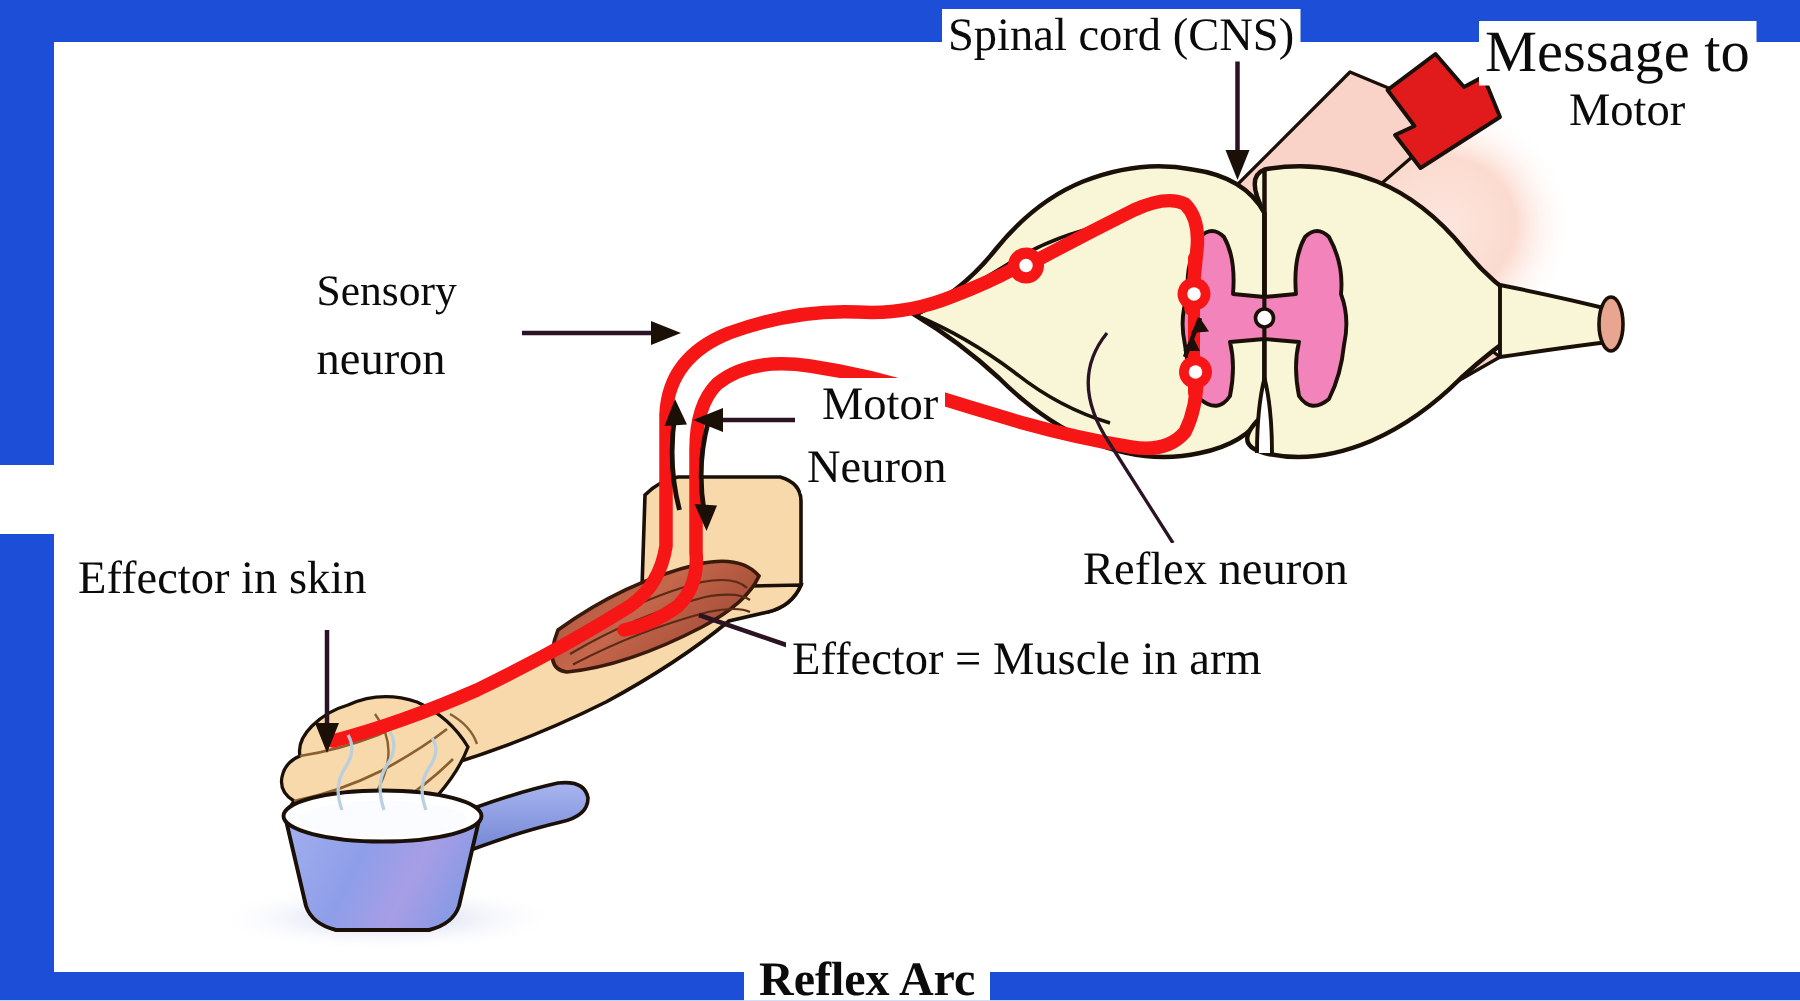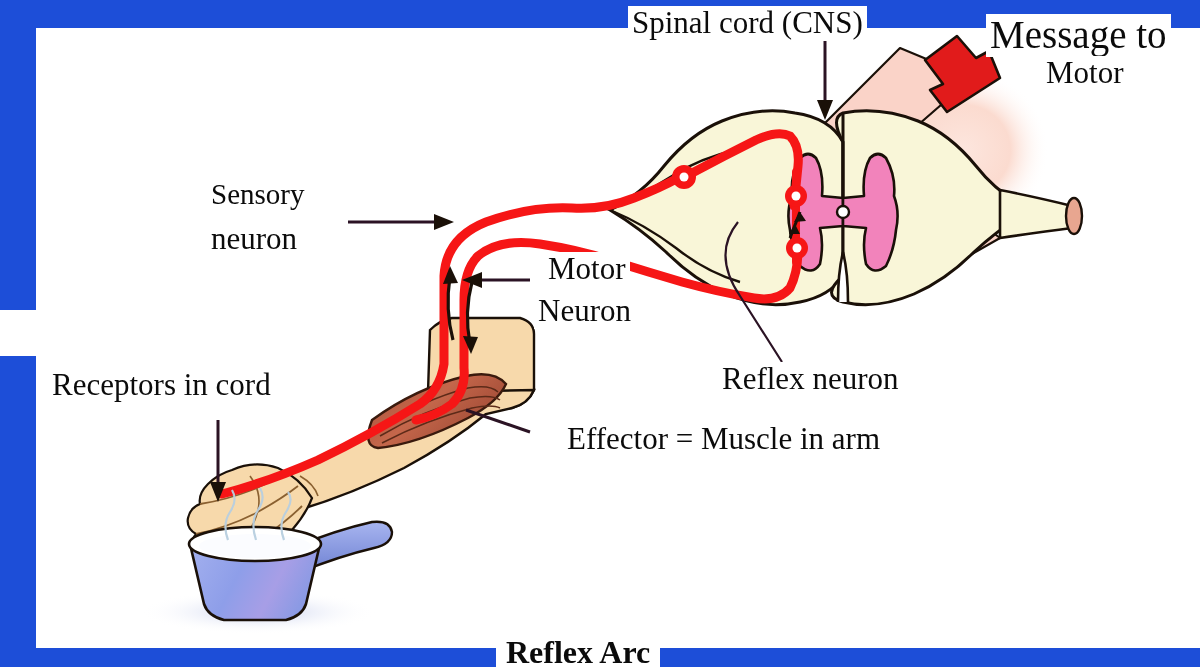--- a/index.html
+++ b/index.html
@@ -260,19 +260,19 @@
   <div class="lbl" style="left:1042px;top:56px;font-size:31px;padding:1px 4px;">Motor</div>
 
   <div class="lbl" style="left:207px;top:178px;font-size:29px;padding:1px 4px;">Sensory</div>
   <div class="lbl" style="left:207px;top:222px;font-size:31px;padding:1px 4px;">neuron</div>
 
   <div class="lbl" style="left:544px;top:252px;font-size:31px;padding:1px 4px;">Motor</div>
   <div class="lbl" style="left:534px;top:294px;font-size:31px;padding:1px 4px;">Neuron</div>
 
   <div class="lbl" style="left:718px;top:362px;font-size:31px;padding:1px 4px;">Reflex neuron</div>
 
-  <div class="lbl" style="left:48px;top:368px;font-size:31px;padding:1px 4px;">Receptors in cord</div>
-
-  <div class="lbl" style="left:563px;top:422px;font-size:31px;padding:1px 4px;">Effector = Muscle in arm</div>
+  <div class="lbl" style="left:48px;top:368px;font-size:31px;padding:1px 4px;">Effector in skin</div>
+
+  <div class="lbl" style="left:524px;top:422px;font-size:31px;padding:1px 4px;">Effector = Muscle in arm</div>
 
   <div class="lbl title-lbl" style="left:496px;top:614px;font-size:32px;padding:2px 10px 6px 10px;">Reflex Arc</div>
 
 </div>
 
 </body></html>

